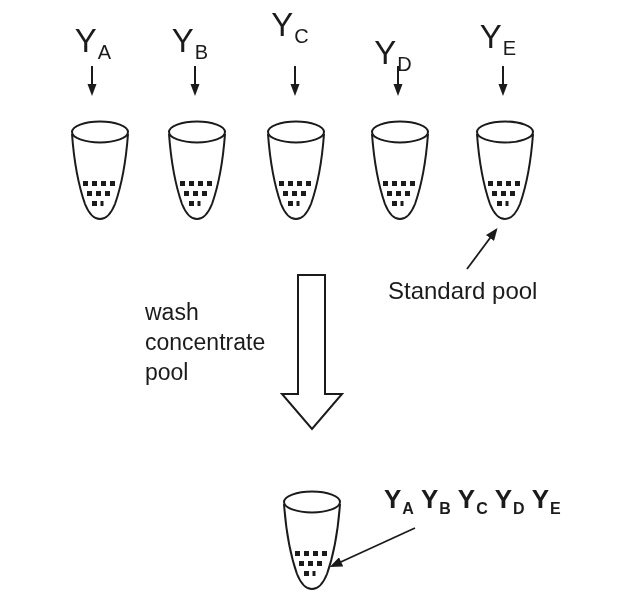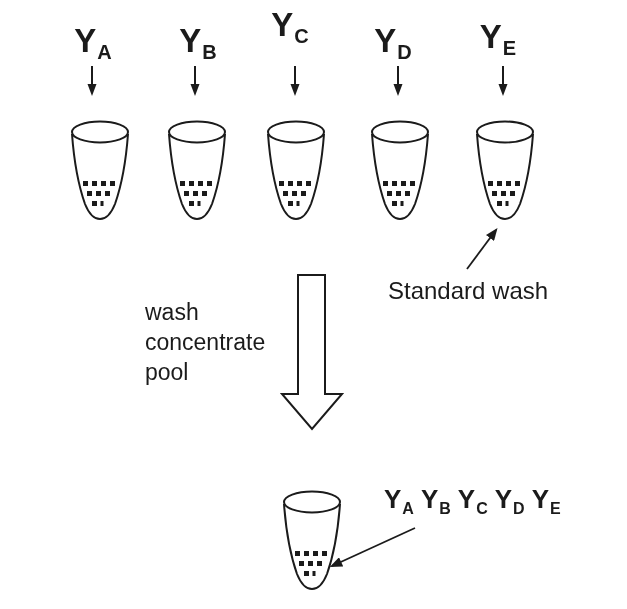--- a/index.html
+++ b/index.html
@@ -11,21 +11,20 @@
     font-family: "Liberation Sans", sans-serif;
     color: #1b1b1b;
     overflow: hidden;
   }
   .abs { position: absolute; }
   .ab-label {
     font-size: 33px;
     line-height: 1;
     white-space: nowrap;
     transform: translateX(-50%);
-    font-weight: bold;
   }
   .ab-label .sub { font-size: 20px; position: relative; top: 7px; margin-left: 1px; }
   .pool-label {
     font-size: 26px;
     line-height: 1;
     white-space: nowrap;
     font-weight: bold;
   }
   .pool-label .pair { margin-right: 7px; }
   .pool-label .sub { font-size: 16px; position: relative; top: 6px; margin-left: 1px; }
@@ -55,23 +54,23 @@
             <rect x="27" y="72" width="5" height="5"></rect>
             <rect x="36" y="72" width="5" height="5"></rect>
           <rect x="23" y="82" width="5" height="5"></rect>
             <rect x="31.5" y="82" width="3" height="5"></rect>
         </g>
       </symbol>
     </defs>
   </svg>
 
   <div class="abs ab-label" style="left:93px; top:24px"><span>Y</span><span class="sub">A</span></div>
-  <div class="abs ab-label" style="left:198px; top:24px"><span>Y</span><span class="sub">B</span></div>
+  <div class="abs ab-label" style="left:190px; top:24px"><span>Y</span><span class="sub">B</span></div>
   <div class="abs ab-label" style="left:290px; top:8px"><span>Y</span><span class="sub">C</span></div>
-  <div class="abs ab-label" style="left:393px; top:24px"><span>Y</span><span class="sub">D</span></div>
+  <div class="abs ab-label" style="left:393px; top:36px"><span>Y</span><span class="sub">D</span></div>
   <div class="abs ab-label" style="left:498px; top:20px"><span>Y</span><span class="sub">E</span></div>
 
   <svg class="abs" style="left:85px; top:64px" width="14" height="34" viewBox="0 0 14 34">
       <line x1="7" y1="2" x2="7" y2="21" stroke="#1b1b1b" stroke-width="2"></line>
       <polygon points="2.5,20 11.5,20 7,32" fill="#1b1b1b"></polygon>
     </svg>
   <svg class="abs" style="left:188px; top:64px" width="14" height="34" viewBox="0 0 14 34">
       <line x1="7" y1="2" x2="7" y2="21" stroke="#1b1b1b" stroke-width="2"></line>
       <polygon points="2.5,20 11.5,20 7,32" fill="#1b1b1b"></polygon>
     </svg>
@@ -100,21 +99,21 @@
   <svg class="abs" style="left:369px; top:119px" width="62" height="104">
       <use href="#tube-shape" width="62" height="104"></use>
     </svg>
   <svg class="abs" style="left:474px; top:119px" width="62" height="104">
       <use href="#tube-shape" width="62" height="104"></use>
     </svg>
 
   <svg class="abs" style="left:455px; top:222px" width="55" height="55">
     <line x1="12" y1="47" x2="41" y2="8" stroke="#1b1b1b" stroke-width="1.8" marker-end="url(#ah)"></line>
   </svg>
-  <div class="abs std-label" style="left:388px; top:278px">Standard wash</div>
+  <div class="abs std-label" style="left:388px; top:278px">Standard pool</div>
 
   <svg class="abs" style="left:279px; top:273px" width="66" height="158" viewBox="0 0 66 158">
     <polygon points="19,2 46,2 46,121 63,121 33,156 3,121 19,121" fill="#ffffff" stroke="#1b1b1b" stroke-width="2"></polygon>
   </svg>
 
   <div class="abs proc" style="left:145px; top:297px">
     <div>wash</div>
     <div>concentrate</div>
     <div>pool</div>
   </div>

